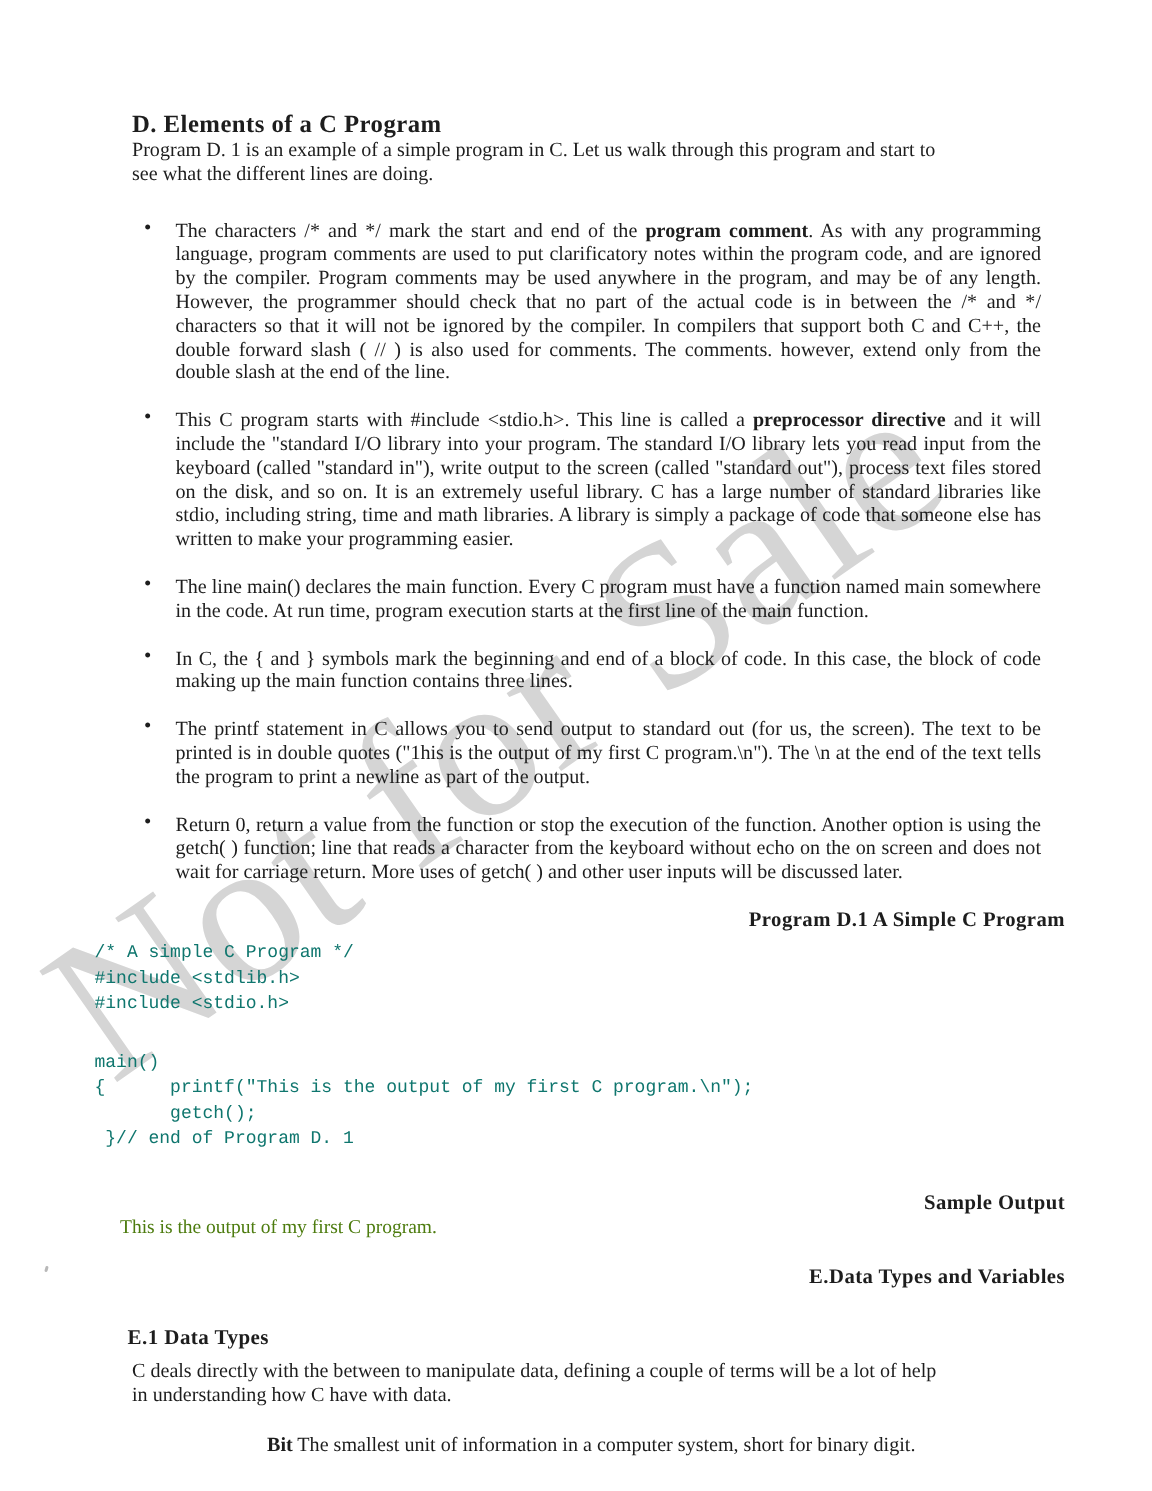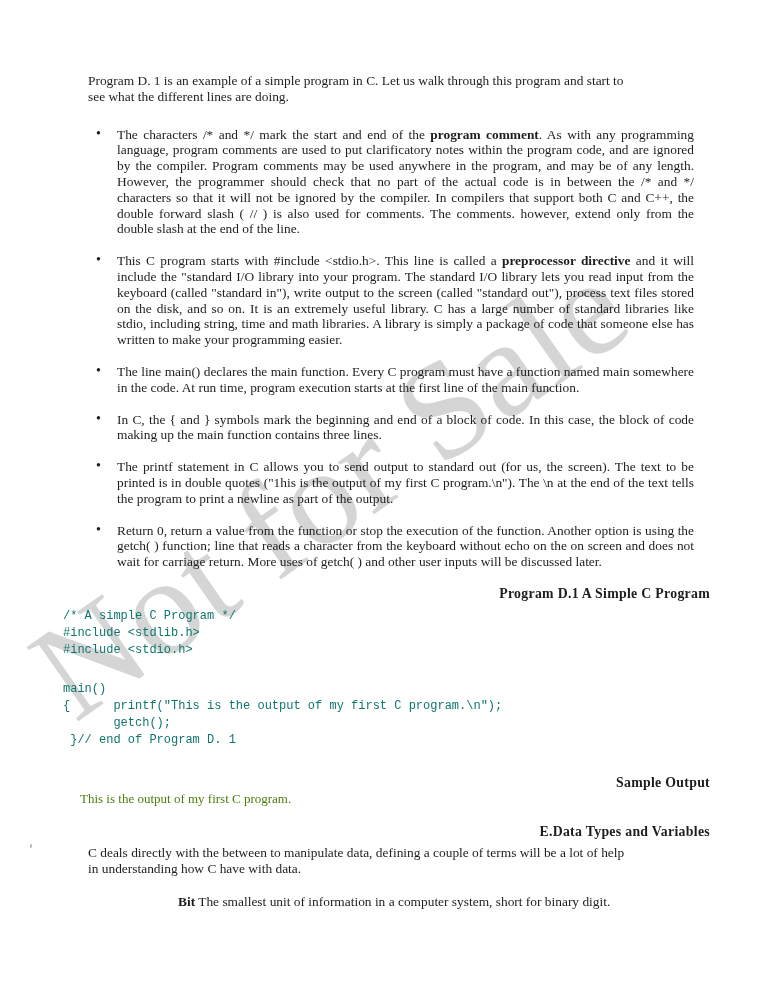--- a/index.html
+++ b/index.html
@@ -49,20 +49,21 @@
          border-radius:1px;transform:rotate(15deg);opacity:.7;z-index:1;}
 </style>
 </head>
 <body>
 
 <div class="page">
   <div class="watermark">Not for Sale</div>
   <div class="speck"></div>
 
   <div class="content">
+    <h1>D. Elements of a C Program</h1>
 
     <p class="intro">
       <span class="line">Program D. 1 is an example of a simple program in C. Let us walk through this program and start to</span>
       <span class="line">see what the different lines are doing.</span>
     </p>
 
     <ul class="bullets" id="bullet-list">
         <li><span>The characters /* and */ mark the start and end of the </span><b>program comment</b><span>. As with any programming language, program comments are used to put clarificatory notes within the program code, and are ignored by the compiler. Program comments may be used anywhere in the program, and may be of any length. However, the programmer should check that no part of the actual code is in between the /* and */ characters so that it will not be ignored by the compiler. In compilers that support both C and C++, the double forward slash  ( // ) is also used for comments. The comments. however, extend only from the double slash at the end of the line.</span></li>
         <li><span>This C program starts with #include &lt;stdio.h&gt;. This line is called a </span><b>preprocessor directive</b><span> and it will include the "standard I/O library into your program. The standard I/O library lets you read input from the keyboard (called "standard in"), write output to the screen (called "standard out"), process text files stored on the disk, and so on. It is an extremely useful library. C has a large number of standard libraries like stdio, including string, time and math libraries. A library is simply a package of code that someone else has written to make your programming easier.</span></li>
         <li><span>The line main() declares the main function. Every C program must have a function named main somewhere in the code. At run time, program execution starts at the first line of the main function.</span></li>
@@ -82,20 +83,21 @@
         <div class="code-line">{      printf("This is the output of my first C program.\n");</div>
         <div class="code-line">       getch();</div>
         <div class="code-line"> }// end of Program D. 1</div>
       </div>
 
     <h2 class="h-sample">Sample Output</h2>
     <div class="sample-line">This is the output of my first C program.</div>
 
     <h2 class="h-sec-e"><span class="e-label">E.</span><span>Data Types and Variables</span></h2>
 
+    <h3>E.1 Data Types</h3>
 
     <p class="e1para">
       <span class="line">C deals directly with the between to manipulate data, defining a couple of terms will be a lot of help</span>
       <span class="line">in understanding how C have with data.</span>
     </p>
 
     <p class="bitline"><b>Bit</b><span> The smallest unit of information in a computer system, short for binary digit.</span></p>
   </div>
 </div>
 

